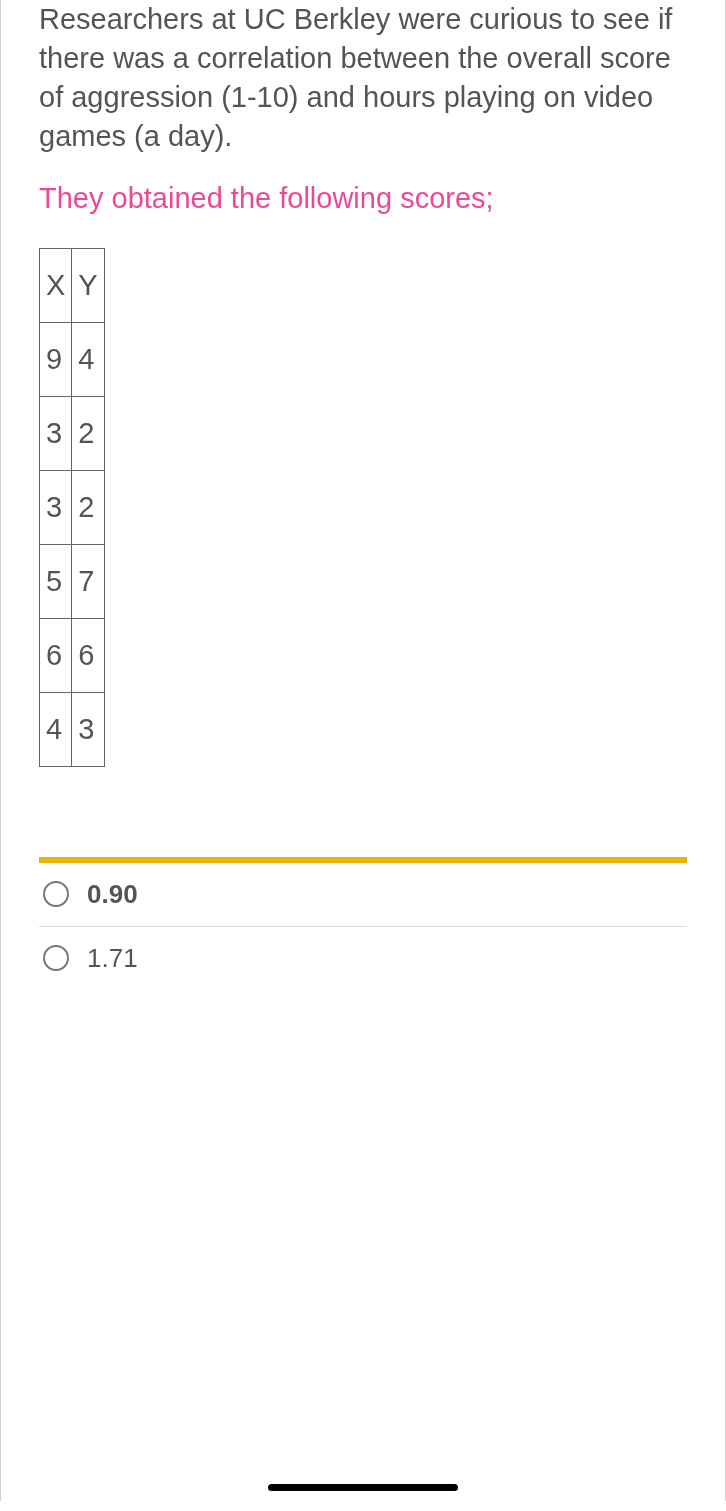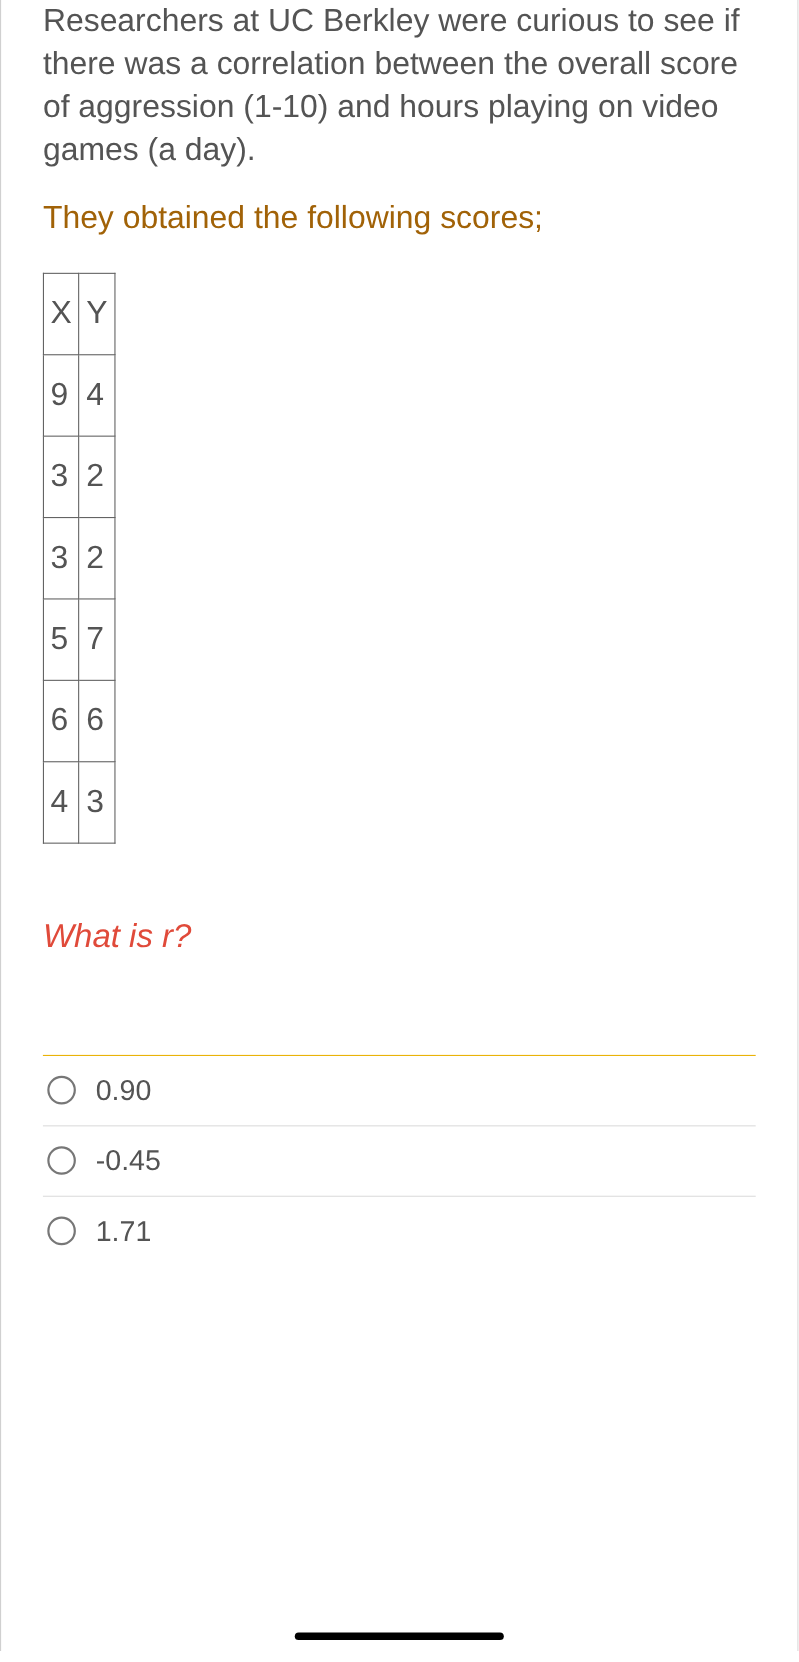--- a/index.html
+++ b/index.html
@@ -22,21 +22,21 @@
   .intro {
     font-size: 29px;
     line-height: 1.35;
     color: #545454;
     margin: 0;
     padding-top: 0;
   }
   .intro2 {
     font-size: 29px;
     line-height: 1.35;
-    color: #a16207;
+    color: #ec4899;
     margin: 22px 0 0 0;
   }
   table.data {
     border-collapse: collapse;
     margin-top: 30px;
   }
   table.data td, table.data th {
     border: 1px solid #646464;
     font-size: 29px;
     color: #545454;
@@ -62,21 +62,22 @@
     display: flex;
     align-items: center;
     gap: 18px;
     padding: 16px 4px;
     border-top: 1px solid #dcdcdc;
     font-size: 26px;
     color: #545454;
     cursor: pointer;
   }
   .option:first-child {
-    border-top: 1px solid #eab308;
+    border-top: 6px solid #eab308;
+    font-weight: bold;
   }
   .radio {
     width: 26px;
     height: 26px;
     border: 2px solid #777;
     border-radius: 50%;
     flex-shrink: 0;
   }
   .scroll-indicator {
     position: absolute;
@@ -123,30 +124,25 @@
       <td>6</td>
       <td>6</td>
     </tr>
     <tr>
       <td>4</td>
       <td>3</td>
     </tr>
   </tbody>
     </table>
 
-  <div class="question">What is r?</div>
 
   <div class="options">
     <div class="option">
       <span class="radio"></span>
       <span>0.90</span>
-    </div>
-    <div class="option">
-      <span class="radio"></span>
-      <span>-0.45</span>
     </div>
     <div class="option">
       <span class="radio"></span>
       <span>1.71</span>
     </div>
   </div>
 
   <div class="scroll-indicator"></div>
 </div>
 

